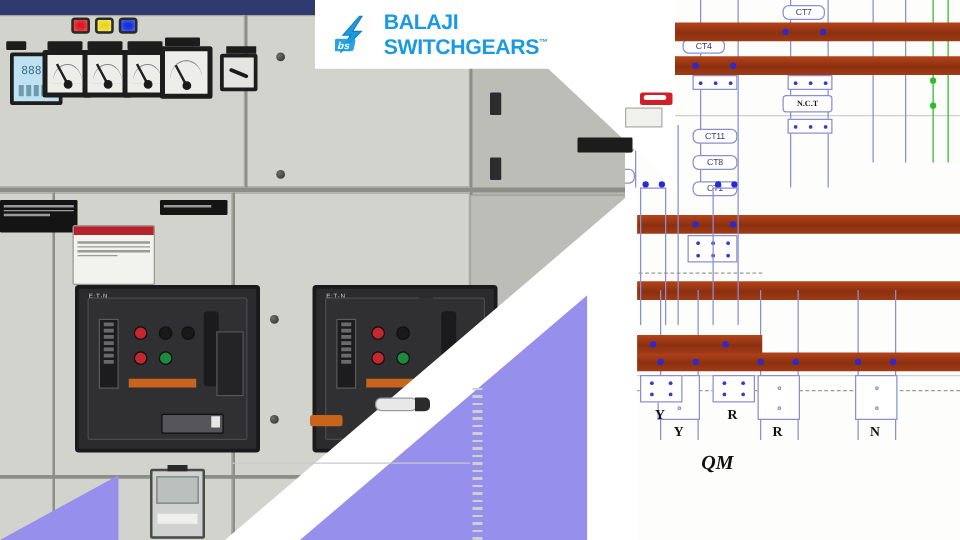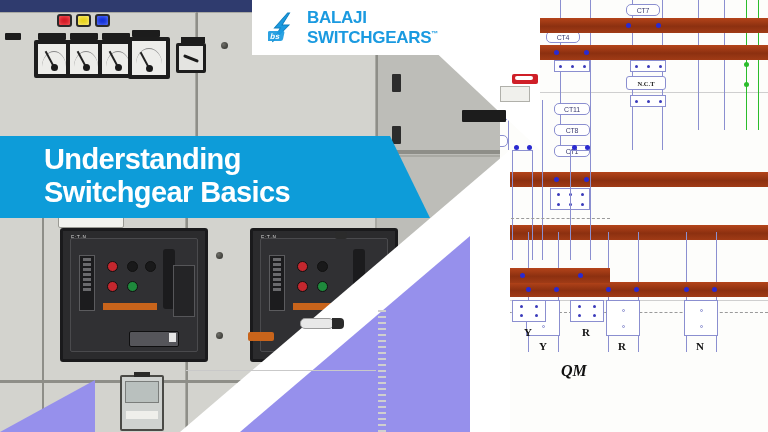--- a/index.html
+++ b/index.html
@@ -402,20 +402,31 @@
 
     <div class="hinge" style="left:392px;top:22px;width:9px;height:18px;"></div>
     <div class="hinge" style="left:392px;top:74px;width:9px;height:18px;"></div>
     <div class="hinge" style="left:392px;top:126px;width:9px;height:18px;"></div>
     <div class="hinge" style="left:392px;top:176px;width:9px;height:18px;"></div>
 
     <div class="lamp red" style="left:57px;top:14px;"></div>
     <div class="lamp yel" style="left:76px;top:14px;"></div>
     <div class="lamp blu" style="left:95px;top:14px;"></div>
 
+    <div class="lcd" style="left:8px;top:42px;">
+      <div class="dg">888</div>
+      <div class="bars">
+        <i></i>
+          <i></i>
+          <i></i>
+          <i></i>
+          <i></i>
+          <i></i>
+      </div>
+    </div>
 
     <div class="mtag" style="left:38px;top:33px;"></div>
     <div class="mtag" style="left:70px;top:33px;"></div>
     <div class="mtag" style="left:102px;top:33px;"></div>
     <div class="mtag" style="left:132px;top:30px;"></div>
     <div class="mtag" style="left:5px;top:33px;width:16px;"></div>
 
     <div class="meter" style="left:34px;top:40px;">
         <div class="mscale"></div>
       </div>
@@ -540,18 +551,14 @@
         <g transform="skewX(-12)">
           <path d="M20 2 L10 17 L16 17 L11 31 L24 14 L17 14 L22 2 Z" fill="#1a9ae0" stroke="#0f7fbd" stroke-width="1"></path>
           <rect x="4" y="20" width="17" height="10" rx="2" fill="#1a9ae0" opacity="0.92"></rect>
           <text x="12.5" y="28" font-family="Liberation Sans, sans-serif" font-size="8" font-weight="bold" fill="#ffffff" text-anchor="middle">bs</text>
         </g>
       </svg>
     </div>
     <div class="logotext"><span>BALAJI SWITCHGEARS</span><sup>™</sup></div>
   </div>
 
-  <div class="banner">
-    <div class="t1">Understanding</div>
-    <div class="t2">Switchgear Basics</div>
-  </div>
 
 </div>
 
 </body></html>

